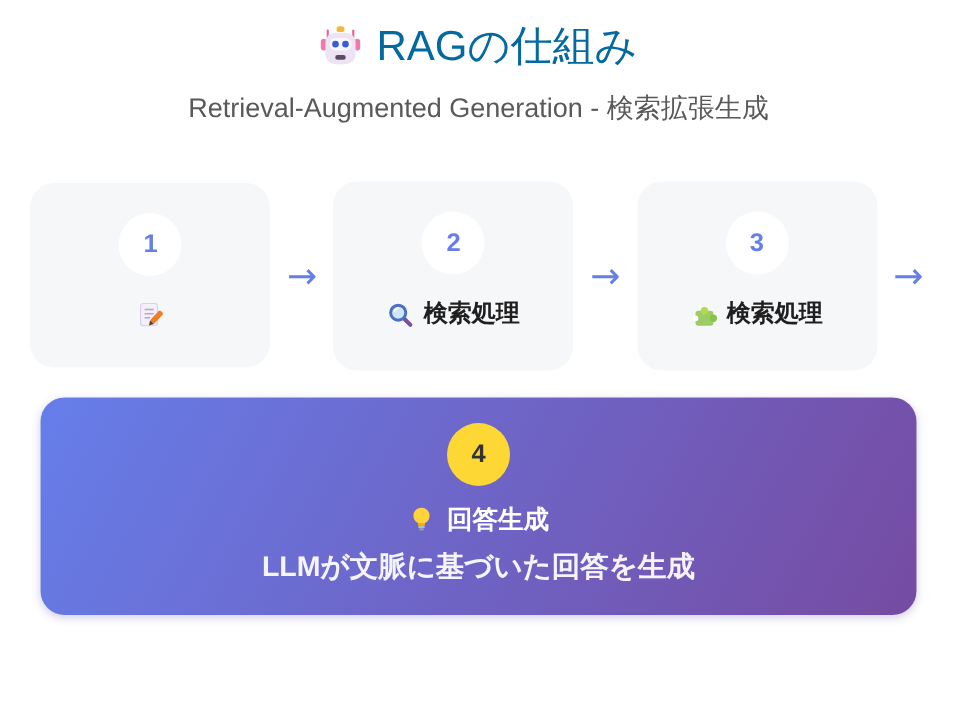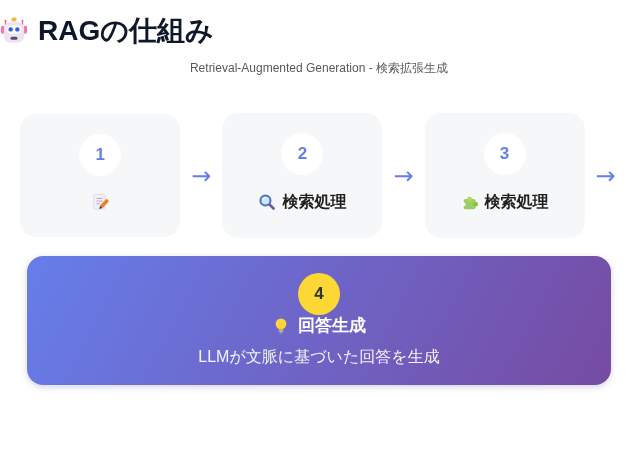--- a/index.html
+++ b/index.html
@@ -5,25 +5,25 @@
   html,body{margin:0;padding:0;}
   body{
     width:638px;height:470px;background:#ffffff;overflow:hidden;
     font-family:"Liberation Sans","DejaVu Sans",sans-serif;
     -webkit-font-smoothing:antialiased;
   }
   .page{width:638px;height:470px;position:relative;}
 
   
   .hdr-title{
-    margin:13px 0 0;display:flex;align-items:center;gap:10px;
-    font-size:28px;font-weight:bold;color:#0f172a;line-height:1.28;
+    margin:13px 0 0;display:flex;align-items:center;justify-content:center;gap:10px;
+    font-size:28px;font-weight:normal;color:#0369a1;line-height:1.28;
   }
   .hdr-sub{
-    margin:11px 0 0;text-align:center;font-size:12px;color:#595959;line-height:1.4;
+    margin:11px 0 0;text-align:center;font-size:18px;color:#595959;line-height:1.4;
   }
 
   
   .flow{
     display:flex;align-items:center;justify-content:center;gap:9px;margin-top:36px;
   }
   .card{
     width:160px;box-sizing:border-box;background:#f6f7f9;border-radius:16px;
     padding:20px 12px 26px;text-align:center;flex:0 0 auto;
   }
@@ -46,24 +46,24 @@
 
   
   .final{
     margin:18px 27px 0;border-radius:16px;
     background:linear-gradient(118deg,#667eea 0%,#764ba2 100%);
     text-align:center;padding:17px 20px 16px;color:#ffffff;
     box-shadow:0 2px 6px rgba(90,70,160,0.25);
   }
   .final .badge{background:#fdd835;color:#333333;}
   .final-title{
-    display:flex;align-items:center;justify-content:center;gap:8px;
+    margin-top:12px;display:flex;align-items:center;justify-content:center;gap:8px;
     font-size:17px;font-weight:bold;line-height:1.25;
   }
-  .final-desc{margin:8px 0 0;font-size:16px;color:rgba(255,255,255,0.93);line-height:1.5;}
+  .final-desc{margin:8px 0 0;font-size:19px;color:rgba(255,255,255,0.93);line-height:1.5;font-weight:bold;}
 
   .icon{display:inline-flex;vertical-align:middle;}
 </style>
 </head>
 <body>
 
 <div class="page">
 
   <h1 class="hdr-title">
     <span class="icon">

